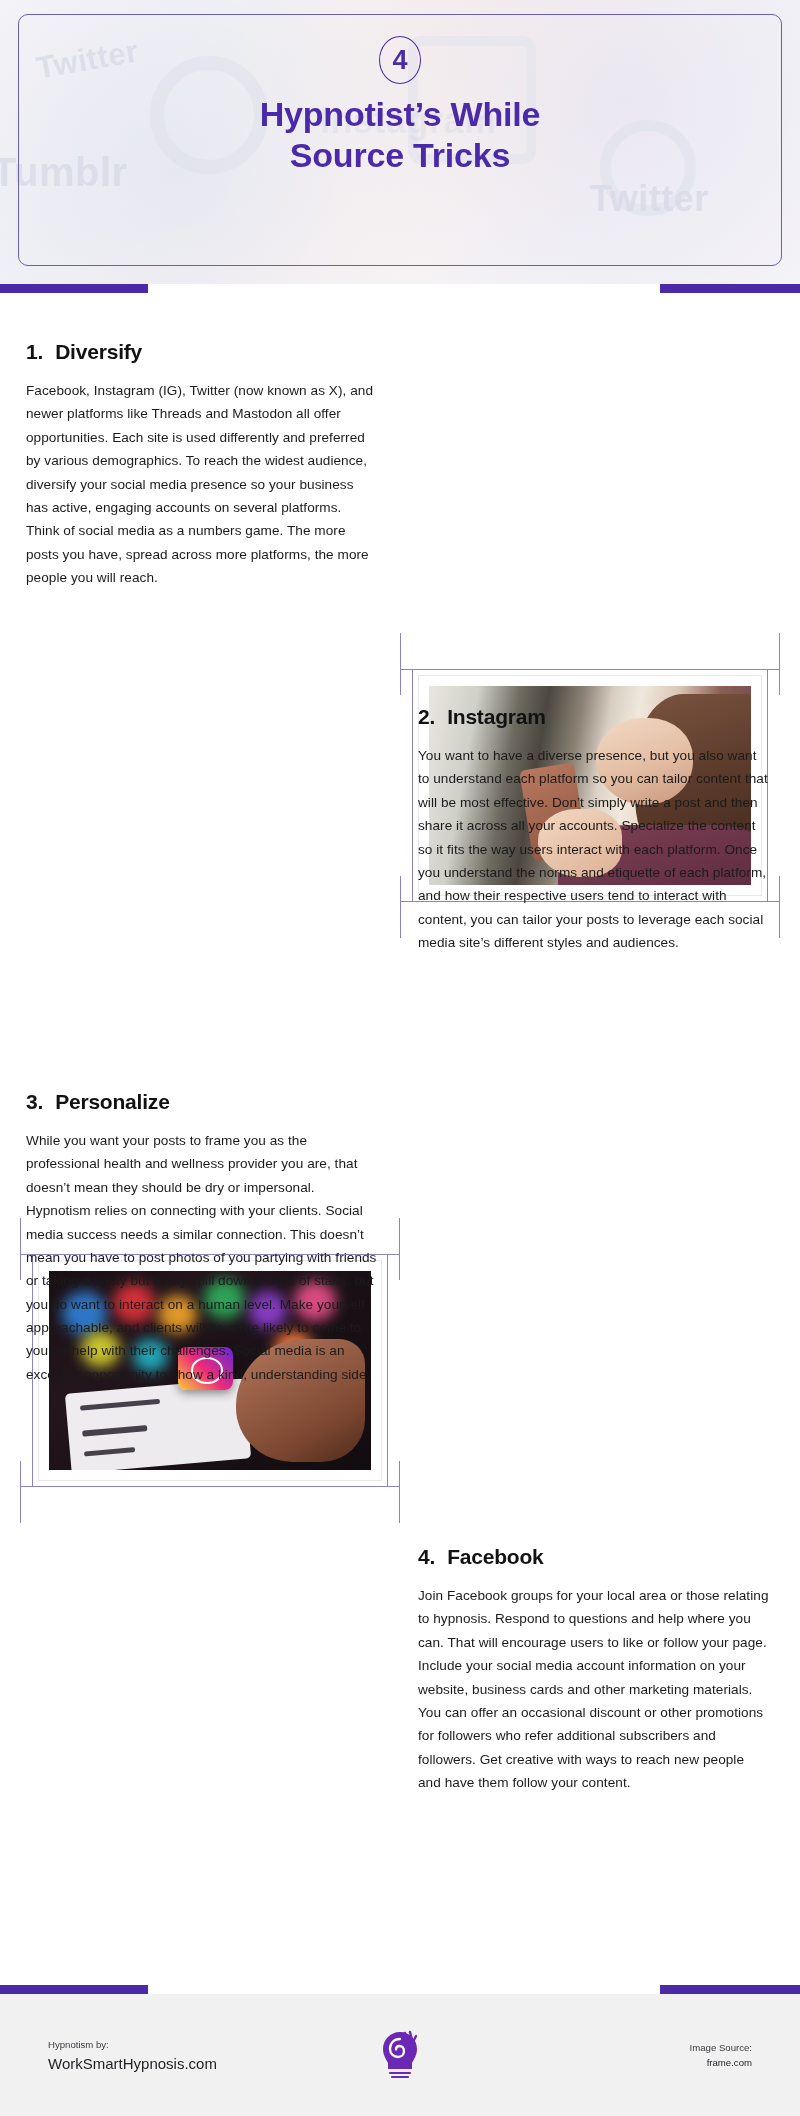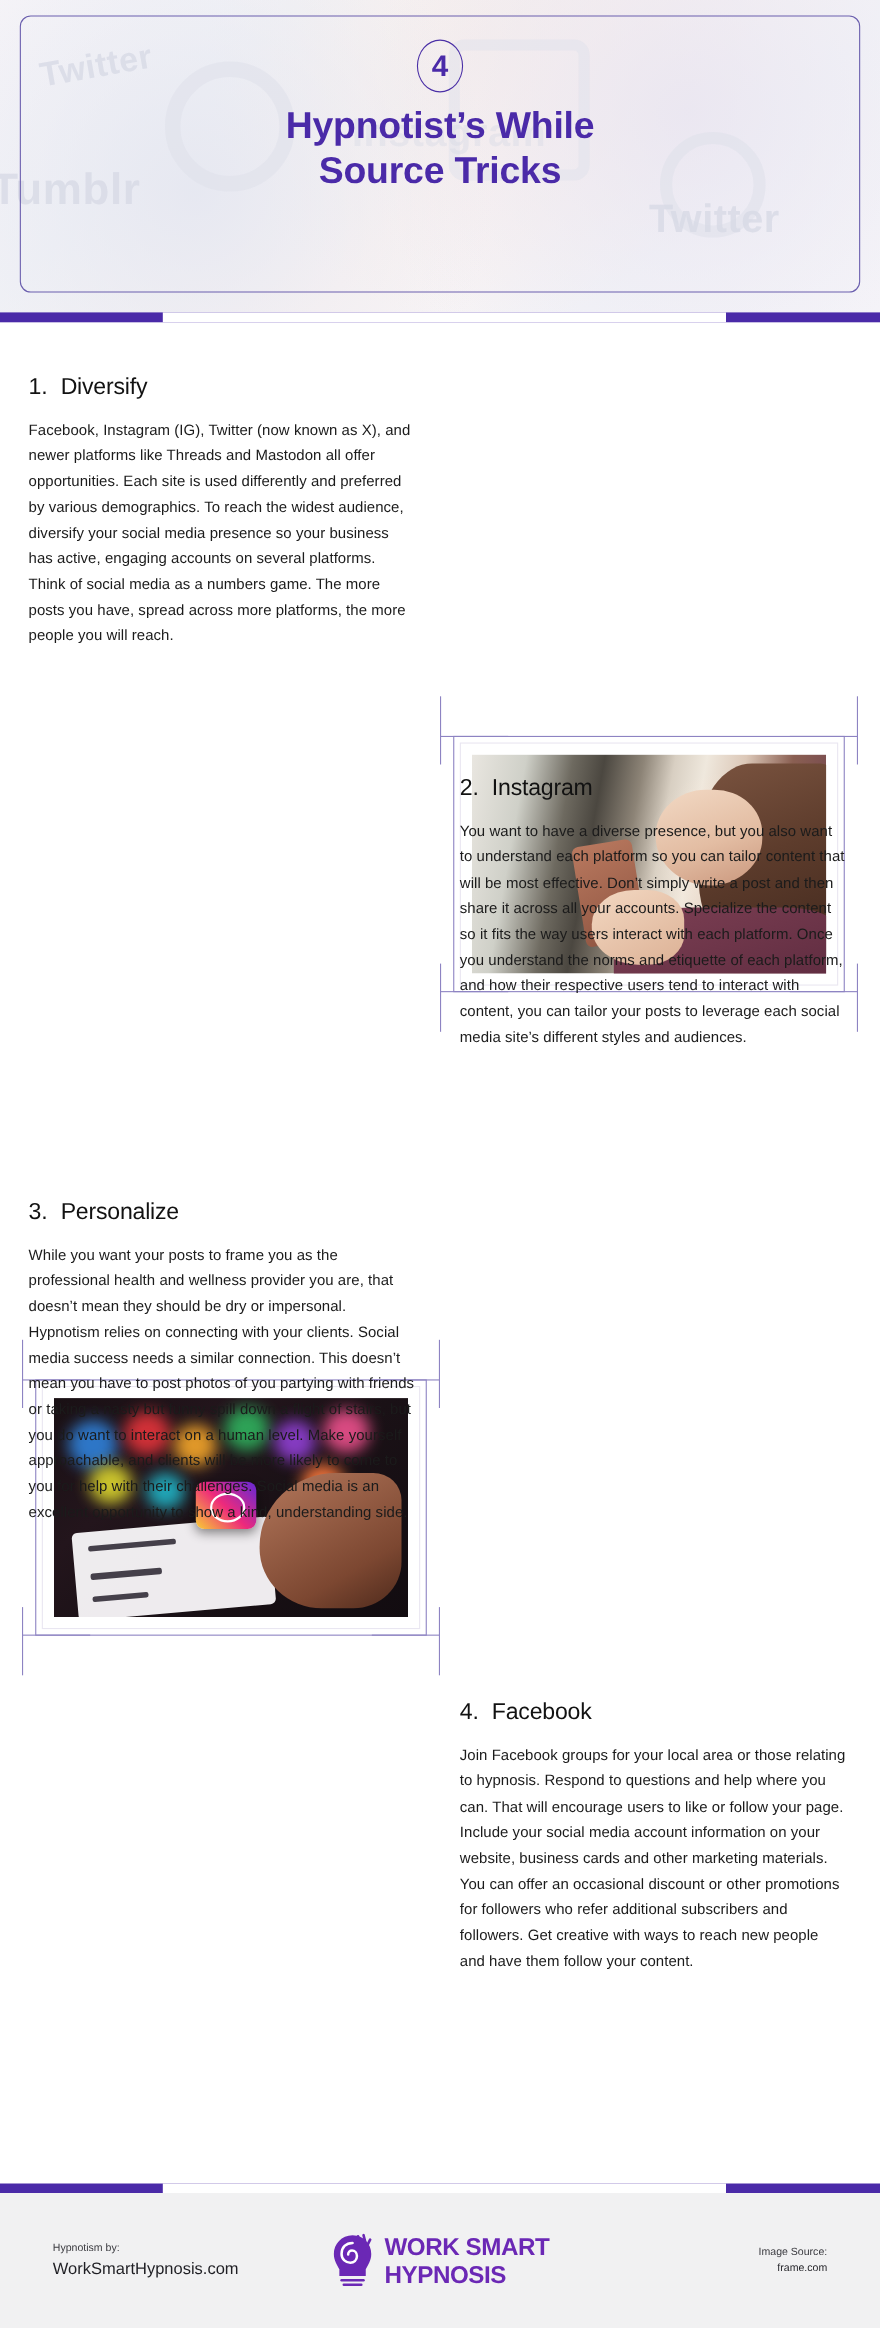--- a/index.html
+++ b/index.html
@@ -113,21 +113,21 @@
     height: 9px;
     background: #ffffff;
   }
 
   .block { position: absolute; }
 
   .txt-col { width: 352px; }
 
   .sec-head {
     font-size: 21px;
-    font-weight: 400;
+    font-weight: 700;
     color: #121212;
     margin-bottom: 15px;
     letter-spacing: -0.2px;
   }
   .sec-head .n { margin-right: 12px; }
 
   .sec-body {
     font-size: 13.6px;
     line-height: 1.72;
     color: #1b1b1b;
@@ -461,24 +461,20 @@
         </g>
         <path d="M20 3 C10 3 3 11 3 20 C3 26 6 30 8 34 L8 40 L32 40 L32 34 C34 30 37 26 37 20 C37 11 30 3 20 3 Z" fill="#6b28b5"></path>
         <g fill="none" stroke="#ffffff" stroke-width="2.3" stroke-linecap="round">
           <path d="M20 10 C14 10 10 14 10 20 C10 25 14 28 18 28 C21 28 24 26 24 22 C24 19 22 17 19.5 17 C17.5 17 16 18.5 16 20.5"></path>
         </g>
         <g fill="none" stroke="#6b28b5" stroke-width="2.2" stroke-linecap="round">
           <line x1="10" y1="44" x2="30" y2="44"></line>
           <line x1="12" y1="48" x2="28" y2="48"></line>
         </g>
       </svg>
-      <div class="logo-words">
-        <div class="l1">WORK SMART</div>
-        <div class="l2">HYPNOSIS</div>
-      </div>
     </div>
 
     <div class="footer-right">
       <div class="lbl">Image Source:</div>
       <div class="src">frame.com</div>
     </div>
   </div>
 
 </div>
 

